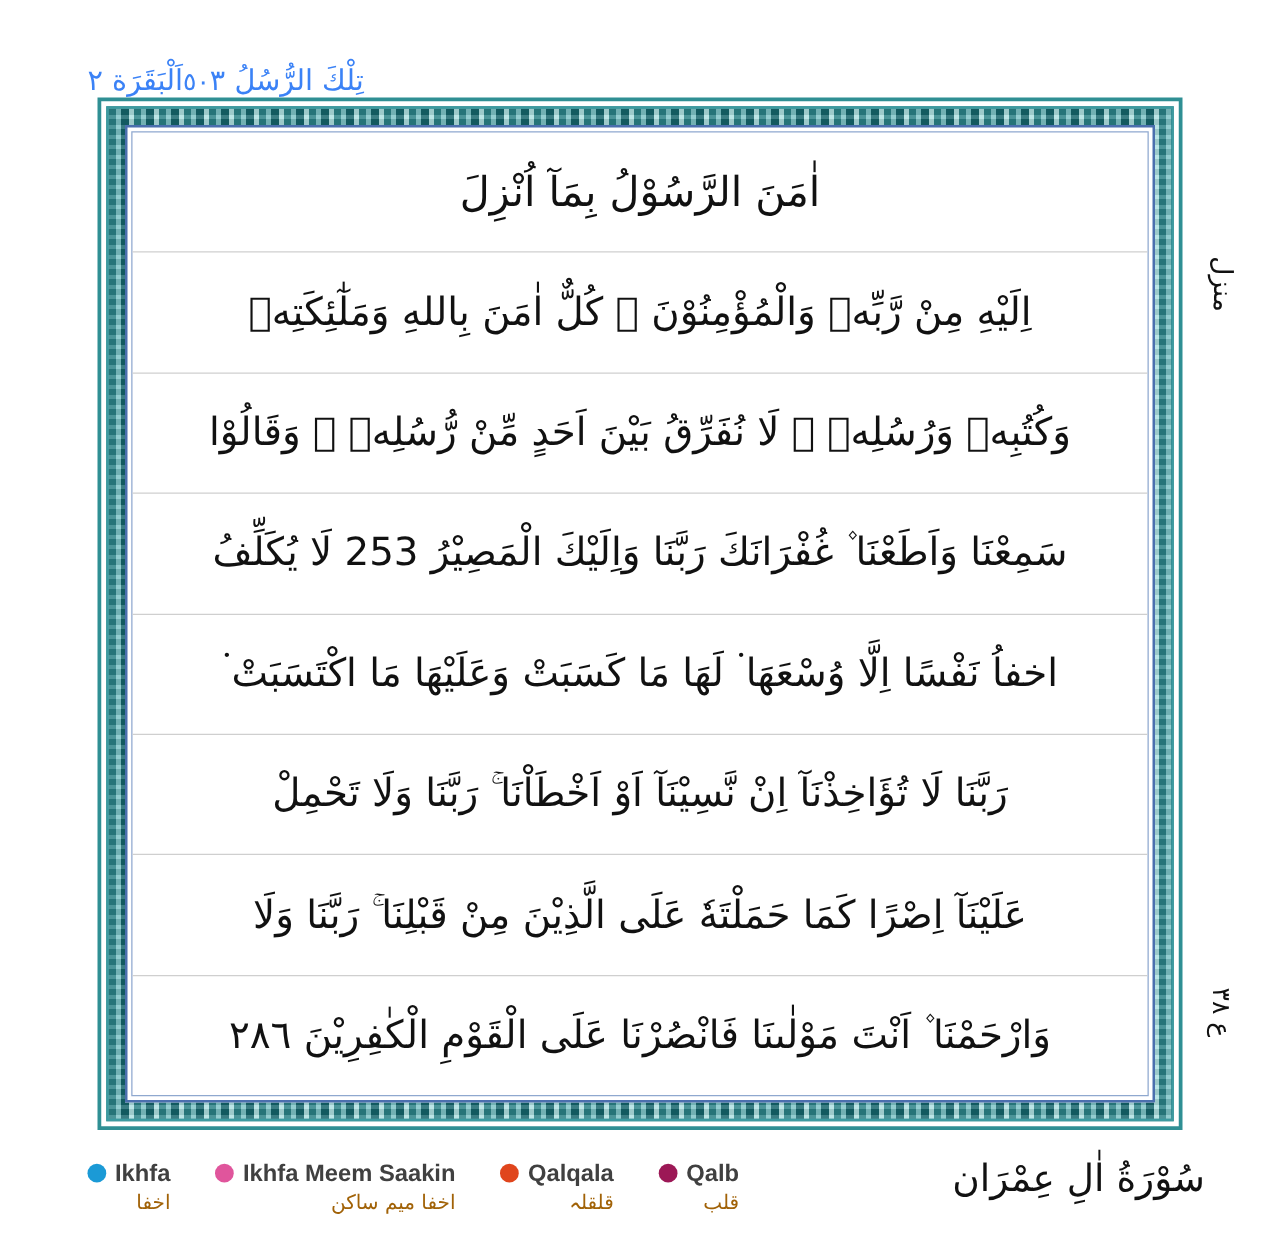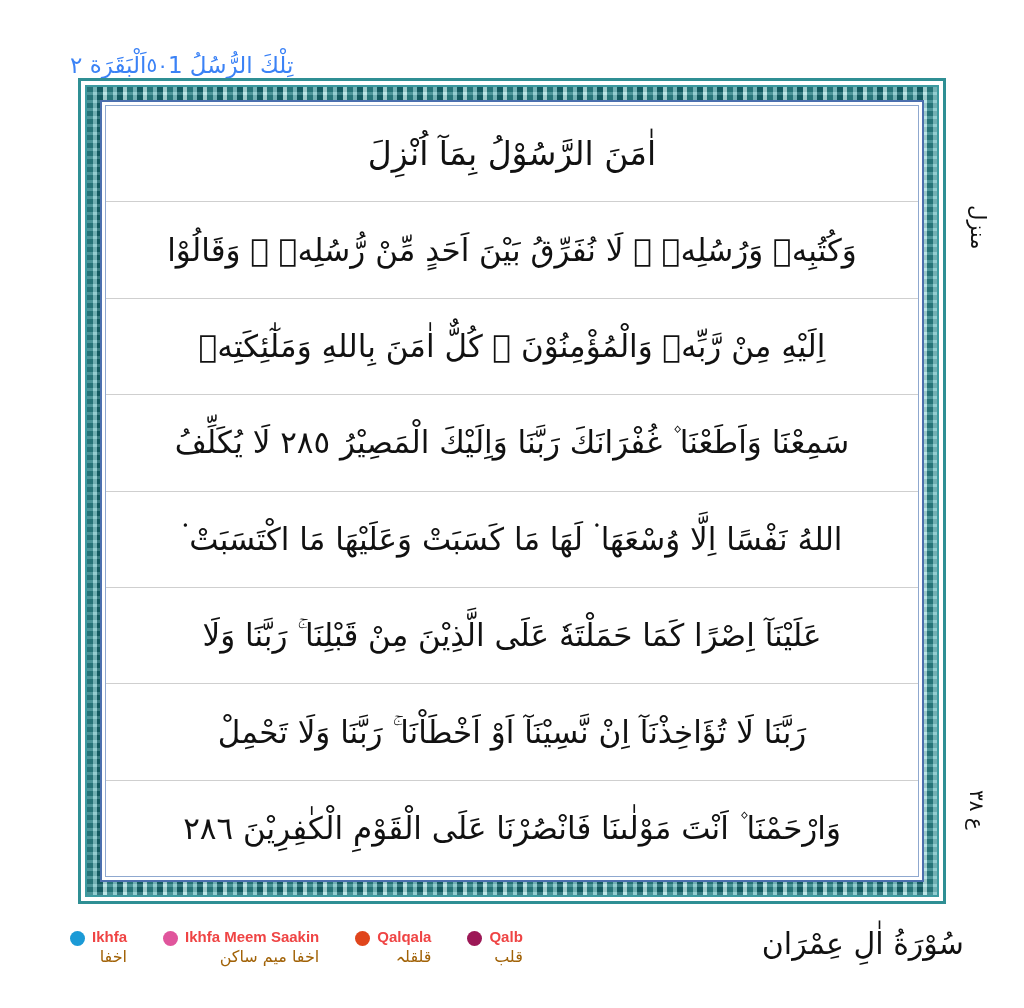--- a/index.html
+++ b/index.html
@@ -175,70 +175,70 @@
   .dot {
     width: 15px;
     height: 15px;
     border-radius: 50%;
     margin-top: 3px;
     flex: 0 0 auto;
   }
   .legend-text { display: flex; flex-direction: column; line-height: 1.25; }
   .legend-en {
     font-family: "Liberation Sans", sans-serif;
-    font-size: 15px;
+    font-size: 19px;
     font-weight: bold;
-    color: #ef4444;
+    color: #404040;
     white-space: nowrap;
   }
   .legend-ar {
     font-size: 16px;
     color: #a16207;
     direction: rtl;
     text-align: right;
     white-space: nowrap;
   }
 </style>
 </head>
 <body>
 
 <div class="page-header">
   <div class="hdr-item">اَلْبَقَرَة ٢</div>
   <div class="hdr-item hdr-center">٥٠</div>
-  <div class="hdr-item">تِلْكَ الرُّسُلُ 1</div>
+  <div class="hdr-item">تِلْكَ الرُّسُلُ ٣</div>
 </div>
 
 <div class="side-label side-right-top">منزل</div>
 <div class="side-label side-right-bottom">ع ٣٨</div>
 
 <div class="frame-outer">
   <div class="frame-band">
     <div class="frame-inner">
       <div class="frame-inner2">
 
         <div class="line l1">
           <span class="line-text">اٰمَنَ الرَّسُوْلُ بِمَآ اُنْزِلَ</span>
         </div>
         <div class="line">
+          <span class="line-text">اِلَيْهِ مِنْ رَّبِّهٖ وَالْمُؤْمِنُوْنَ ۪ كُلٌّ اٰمَنَ بِاللهِ وَمَلٰٓئِكَتِهٖ</span>
+        </div>
+        <div class="line">
           <span class="line-text">وَكُتُبِهٖ وَرُسُلِهٖ ۪ لَا نُفَرِّقُ بَيْنَ اَحَدٍ مِّنْ رُّسُلِهٖ ۪ وَقَالُوْا</span>
         </div>
         <div class="line">
-          <span class="line-text">اِلَيْهِ مِنْ رَّبِّهٖ وَالْمُؤْمِنُوْنَ ۪ كُلٌّ اٰمَنَ بِاللهِ وَمَلٰٓئِكَتِهٖ</span>
-        </div>
-        <div class="line">
-          <span class="line-text">سَمِعْنَا وَاَطَعْنَا ۫ غُفْرَانَكَ رَبَّنَا وَاِلَيْكَ الْمَصِيْرُ ٢٨٥ لَا يُكَلِّفُ</span>
-        </div>
-        <div class="line">
-          <span class="line-text">اللهُ نَفْسًا اِلَّا وُسْعَهَا ۬ لَهَا مَا كَسَبَتْ وَعَلَيْهَا مَا اكْتَسَبَتْ ۬</span>
+          <span class="line-text">سَمِعْنَا وَاَطَعْنَا ۫ غُفْرَانَكَ رَبَّنَا وَاِلَيْكَ الْمَصِيْرُ 253 لَا يُكَلِّفُ</span>
+        </div>
+        <div class="line">
+          <span class="line-text">اخفاُ نَفْسًا اِلَّا وُسْعَهَا ۬ لَهَا مَا كَسَبَتْ وَعَلَيْهَا مَا اكْتَسَبَتْ ۬</span>
+        </div>
+        <div class="line">
+          <span class="line-text">رَبَّنَا لَا تُؤَاخِذْنَآ اِنْ نَّسِيْنَآ اَوْ اَخْطَاْنَا ۚ رَبَّنَا وَلَا تَحْمِلْ</span>
         </div>
         <div class="line">
           <span class="line-text">عَلَيْنَآ اِصْرًا كَمَا حَمَلْتَهٗ عَلَى الَّذِيْنَ مِنْ قَبْلِنَا ۚ رَبَّنَا وَلَا</span>
-        </div>
-        <div class="line">
-          <span class="line-text">رَبَّنَا لَا تُؤَاخِذْنَآ اِنْ نَّسِيْنَآ اَوْ اَخْطَاْنَا ۚ رَبَّنَا وَلَا تَحْمِلْ</span>
         </div>
         <div class="line">
           <span class="line-text">وَارْحَمْنَا ۫ اَنْتَ مَوْلٰىنَا فَانْصُرْنَا عَلَى الْقَوْمِ الْكٰفِرِيْنَ ٢٨٦</span>
         </div>
 
       </div>
     </div>
   </div>
 </div>
 

